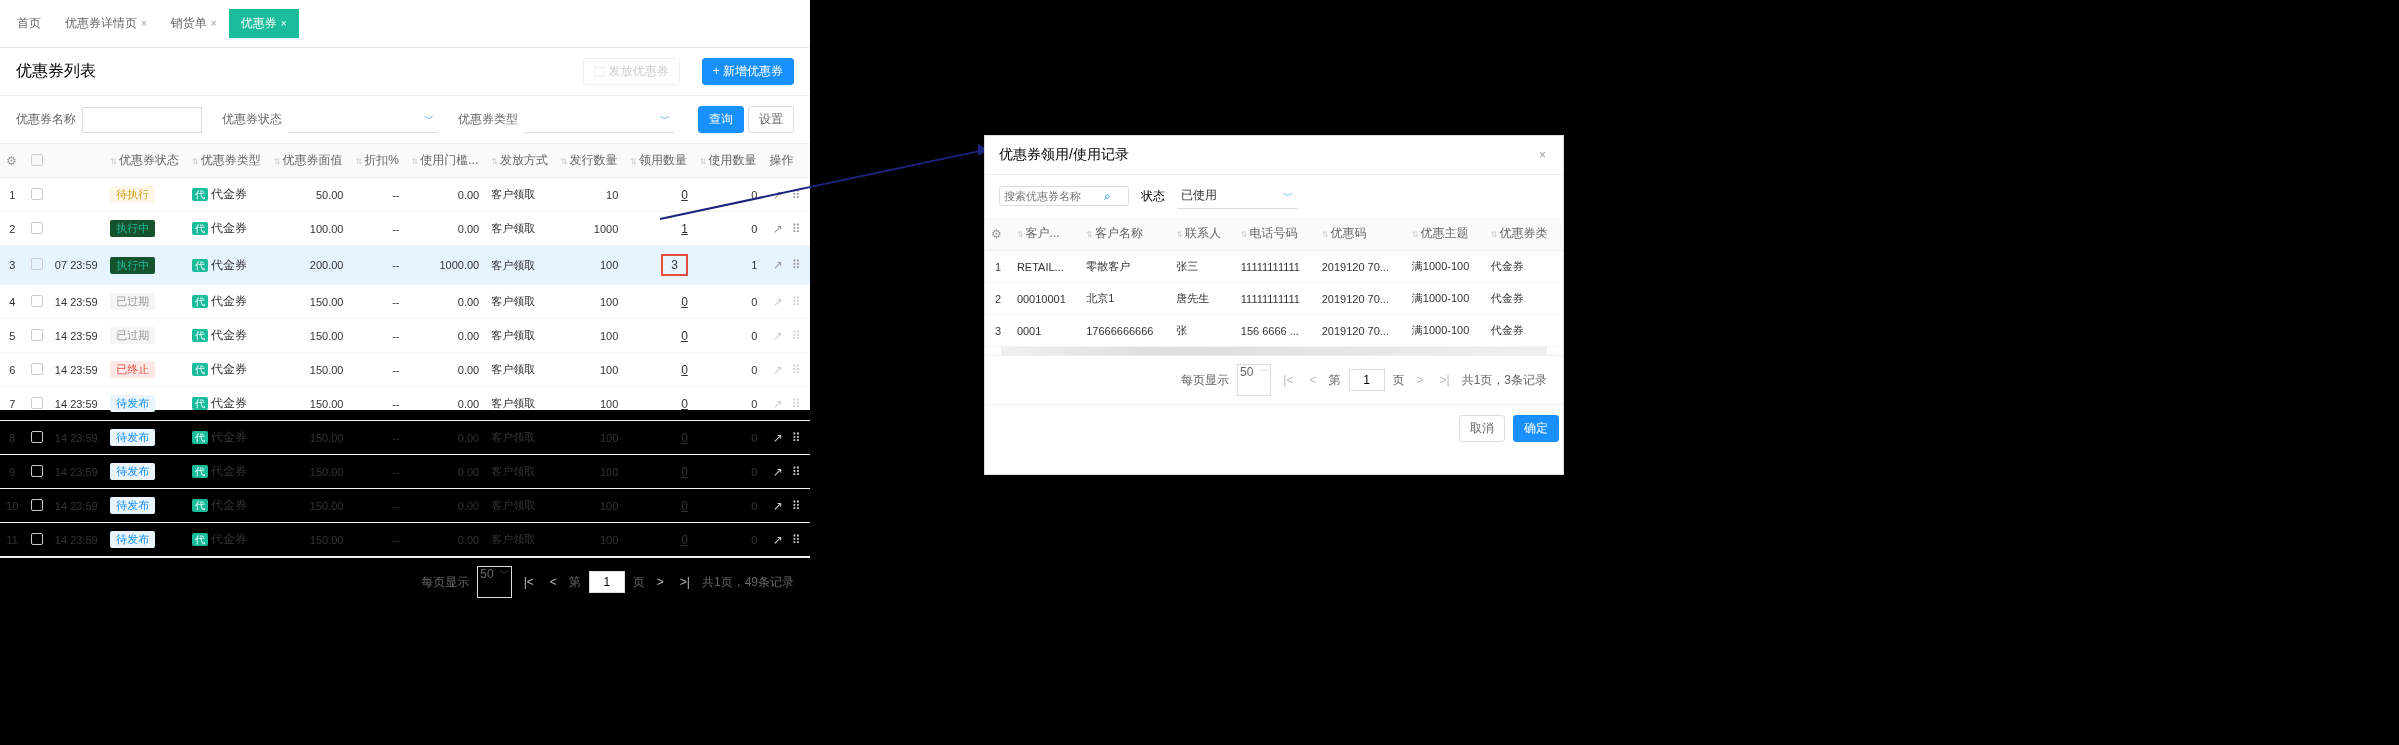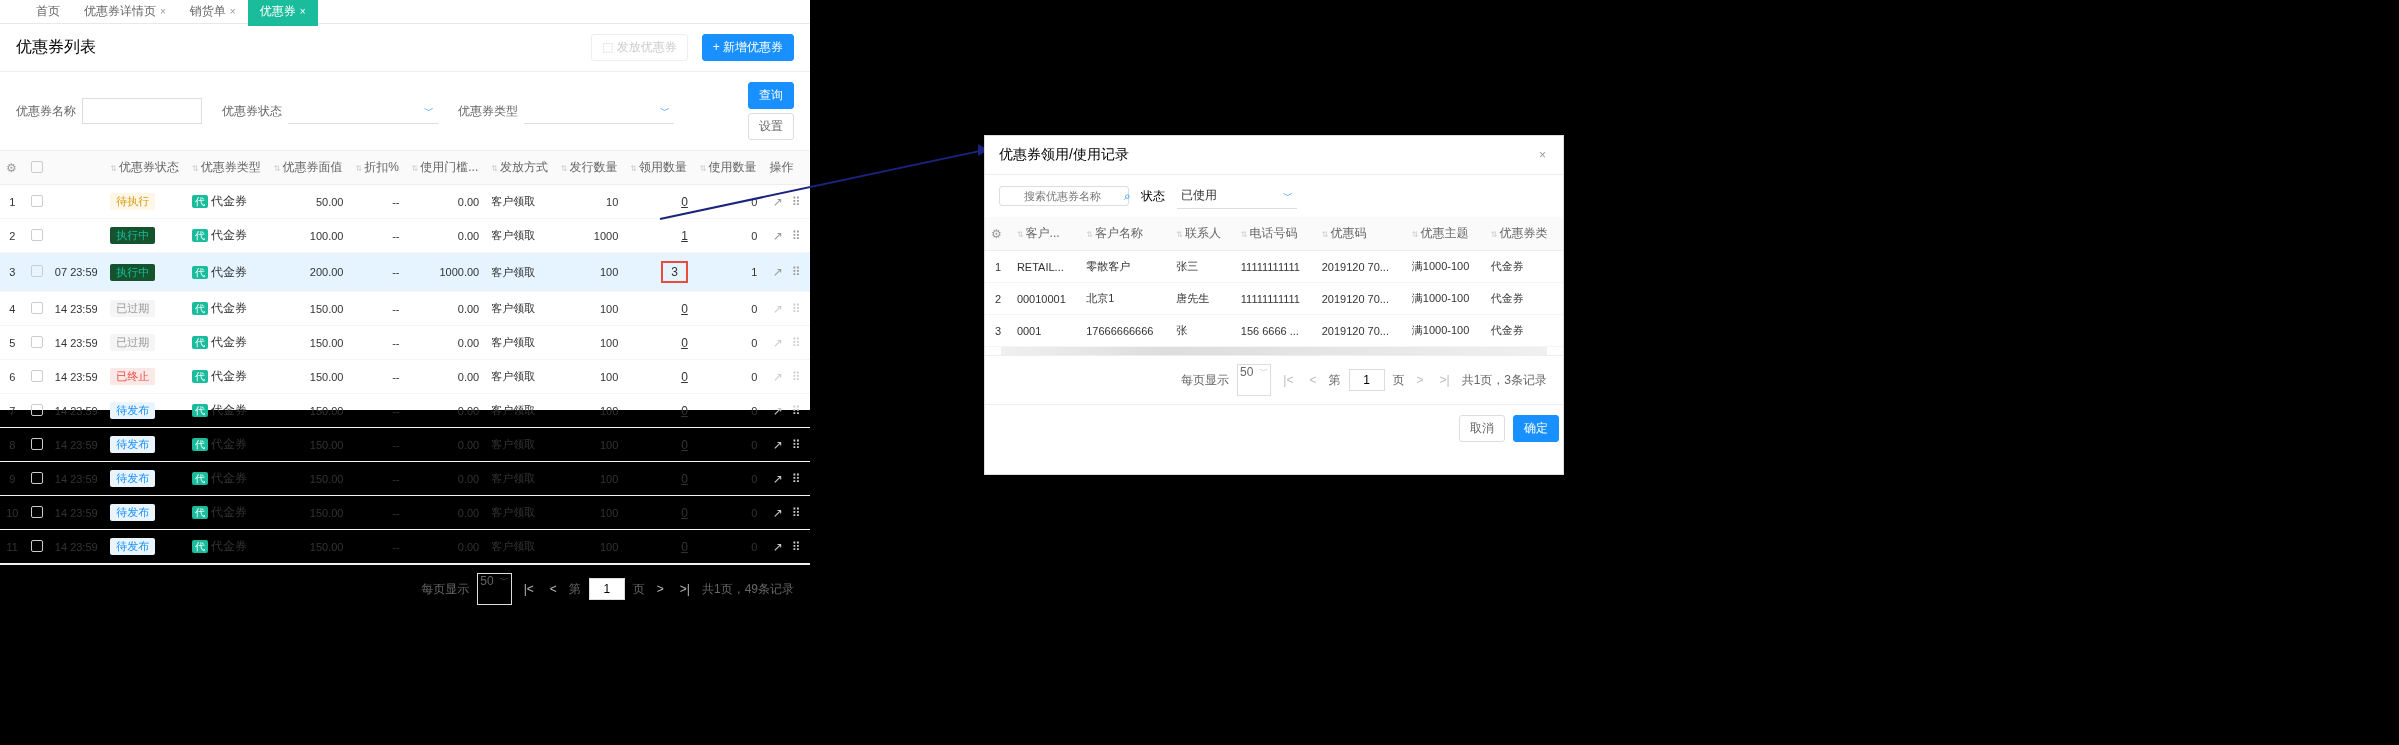--- a/index.html
+++ b/index.html
@@ -1,36 +1,36 @@
 <!DOCTYPE html>
 <html><head>
 <meta charset="utf-8">
 <style>
 *{box-sizing:border-box;margin:0;padding:0;font-family:-apple-system,"PingFang SC","Microsoft YaHei",sans-serif;font-size:12px}
 body{background:#000;width:2399px;height:745px;position:relative}
 .panel{background:#fff;position:absolute}
 .panel-left{left:0;top:0;width:810px;height:410px}
 .panel-right{left:984px;top:135px;width:580px;height:340px;border:1px solid #ddd}
-.tabs{display:flex;border-bottom:1px solid #e8e8e8;height:24px;align-items:center;padding:0 24px}
+.tabs{display:flex;border-bottom:1px solid #e8e8e8;height:48px;align-items:center;padding:0 5px}
 .tab{padding:6px 12px;color:#666;display:flex;align-items:center;gap:4px;cursor:pointer}
 .tab.active{background:#1abc9c;color:#fff}
 .tab .close{color:#999;font-size:10px}
 .tab.active .close{color:#fff}
 .titlebar{display:flex;justify-content:space-between;align-items:center;padding:10px 16px;border-bottom:1px solid #eee}
 .titlebar h2{font-size:16px;font-weight:400}
 .btn{padding:4px 10px;border:1px solid #ddd;border-radius:3px;background:#fff;cursor:pointer;font-size:12px;color:#666}
 .btn-primary{background:#1890ff;color:#fff;border-color:#1890ff}
 .btn-disabled{color:#ccc;border-color:#eee}
 .filters{display:flex;gap:20px;align-items:center;padding:10px 16px;border-bottom:1px solid #eee}
 .filter{display:flex;align-items:center;gap:6px}
 .filter label{color:#666}
 .filter-input{border:1px solid #ddd;height:26px;width:120px;padding:0 6px}
 .filter-select{display:flex;align-items:center;justify-content:space-between;border-bottom:1px solid #ddd;width:150px;height:26px;padding:0 4px;color:#999}
 .chevron{color:#1890ff;font-size:10px}
-.btns-v{display:flex;flex-direction:column;gap:4px;margin-left:auto}
+.btns-v{display:flex;flex-direction:row;gap:4px;margin-left:auto}
 .table{width:100%;border-collapse:collapse}
 .table th{background:#fafafa;padding:8px 6px;text-align:left;font-weight:400;color:#666;border-bottom:1px solid #eee;white-space:nowrap;font-size:11px}
 .table td{padding:8px 6px;border-bottom:1px solid #f5f5f5;color:#333;white-space:nowrap;font-size:11px}
 .table tr.selected td{background:#e6f4ff}
 .num{text-align:right}
 .ctr{text-align:center}
 .chk{width:12px;height:12px;border:1px solid #ccc;display:inline-block;border-radius:2px}
 .status{padding:1px 6px;border-radius:2px;font-size:11px;display:inline-block}
 .status-pending{background:#fef6e6;color:#d4a017}
 .status-running{background:#14532d;color:#1abc9c}
@@ -42,21 +42,21 @@
 .highlight-box{border:2px solid #e74c3c;padding:2px 8px;display:inline-block}
 .pagination{display:flex;align-items:center;justify-content:flex-end;gap:8px;padding:8px 16px;border-top:1px solid #eee;color:#666;font-size:11px}
 .page-input{width:36px;height:22px;border:1px solid #ddd;text-align:center}
 .page-sel{border:1px solid #ddd;height:32px;padding:0 2px;display:inline-flex;align-items:flex-start}
 .page-nav{color:#bbb;cursor:pointer;padding:0 4px}
 .arrow-line{position:absolute;left:660px;top:218px;width:330px;height:2px;background:linear-gradient(90deg,#1a237e,#1a237e);transform-origin:left;transform:rotate(-12deg)}
 .arrow-head{position:absolute;left:978px;top:144px;width:0;height:0;border-left:10px solid #1a237e;border-top:6px solid transparent;border-bottom:6px solid transparent}
 .modal-head{display:flex;justify-content:space-between;align-items:center;padding:10px 14px;border-bottom:1px solid #eee}
 .modal-head h3{font-size:14px;font-weight:500}
 .modal-search{display:flex;align-items:center;gap:12px;padding:8px 14px}
-.search-box{display:flex;align-items:center;border:1px solid #ddd;border-radius:3px;padding:2px 24px;width:130px}
+.search-box{display:flex;align-items:center;border:1px solid #ddd;border-radius:3px;padding:2px 4px;width:130px}
 .search-box input{border:none;outline:none;width:100px;font-size:11px}
 .modal-foot{display:flex;justify-content:flex-end;gap:8px;padding:10px 4px;border-top:1px solid #eee}
 .sort-ico{color:#ccc;font-size:8px;margin-right:2px}
 .gear{color:#999}
 .table-wrap{overflow-x:auto}
 .scroll-hint{height:8px;background:linear-gradient(90deg,#f0f0f0 0%,#ddd 30%,#f0f0f0 100%);margin:0 16px}
 .disabled-link{color:#ccc}
 </style>
 </head>
 <body>
@@ -76,21 +76,21 @@
         <span class="close">×</span>
       </div>
     <div class="tab active">
         <span>优惠券</span>
         <span class="close">×</span>
       </div>
   </div>
 
   <div class="titlebar">
     <h2>优惠券列表</h2>
-    <div style="display:flex;gap:14px">
+    <div style="display:flex;gap:22px">
       <button class="btn btn-disabled"><span style="margin-right:3px">⬚</span><span>发放优惠券</span></button>
       <button class="btn btn-primary">+ 新增优惠券</button>
     </div>
   </div>
 
   <div class="filters">
     <div class="filter">
       <label>优惠券名称</label>
       <input class="filter-input" style="">
     </div>

